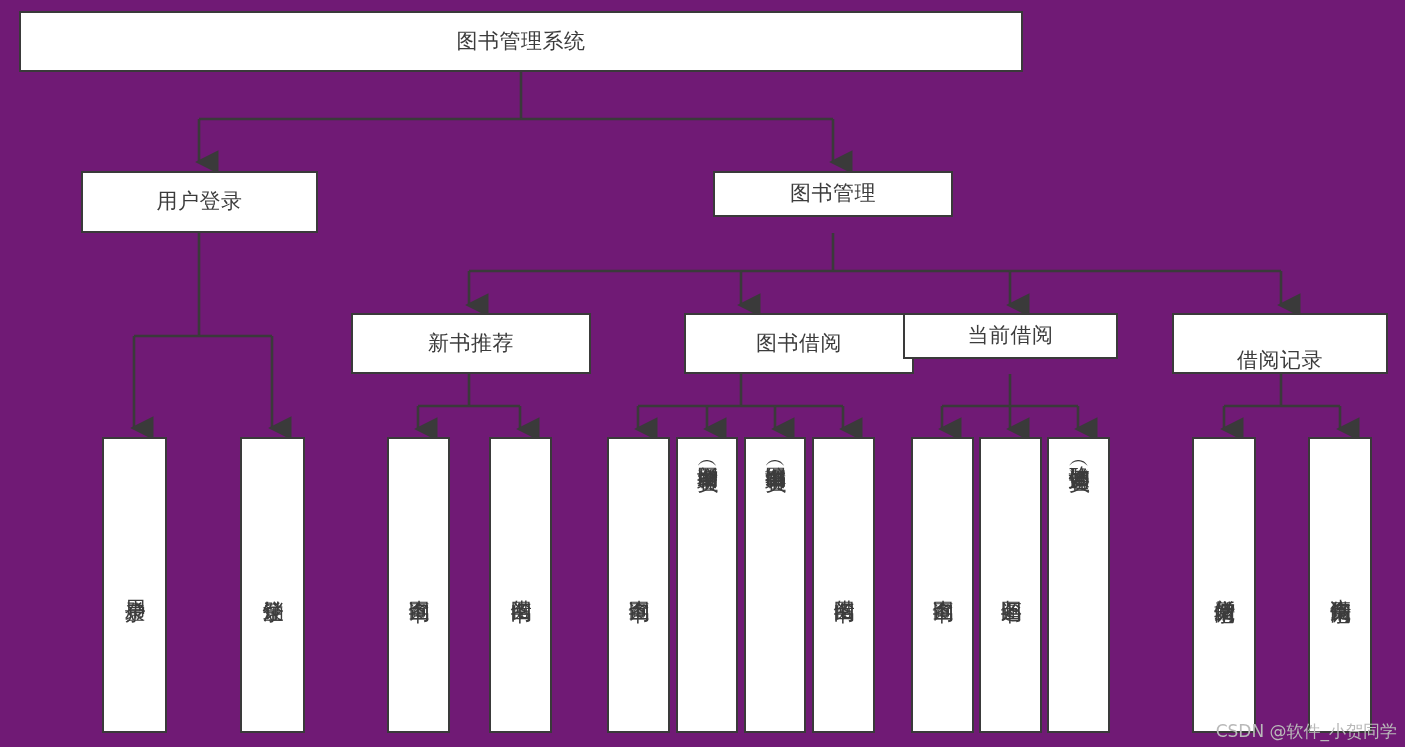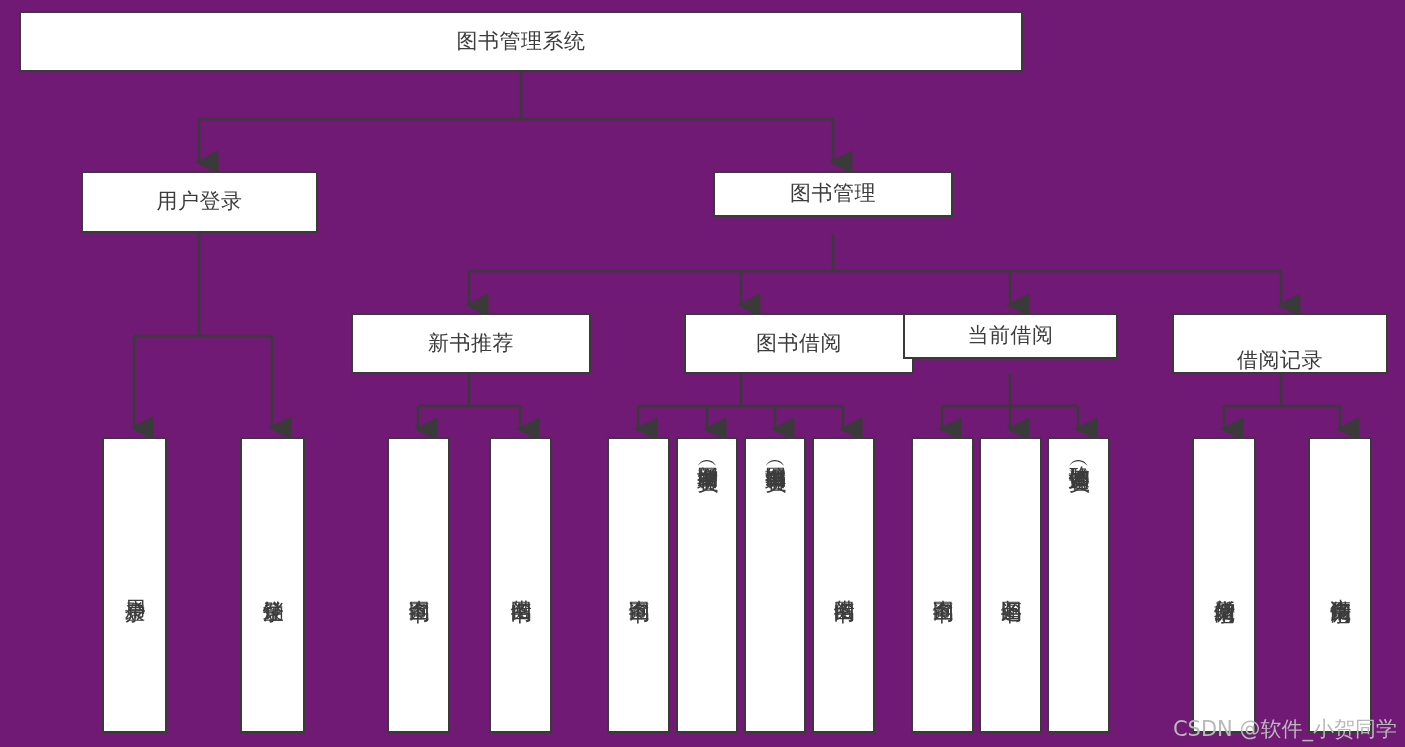--- a/index.html
+++ b/index.html
@@ -60,21 +60,21 @@
     margin-bottom: auto;
   }
   .node.leaf.center {
     align-items: center;
     padding-top: 0;
   }
   #watermark {
     position: absolute;
     right: 8px;
     bottom: 4px;
-    font-size: 21px;
+    font-size: 17px;
     color: #b9b9b9;
     white-space: nowrap;
     z-index: 3;
     font-family: "DejaVu Sans", "Liberation Sans", sans-serif;
   }
 </style>
 </head>
 <body>
 
 <div id="canvas">

